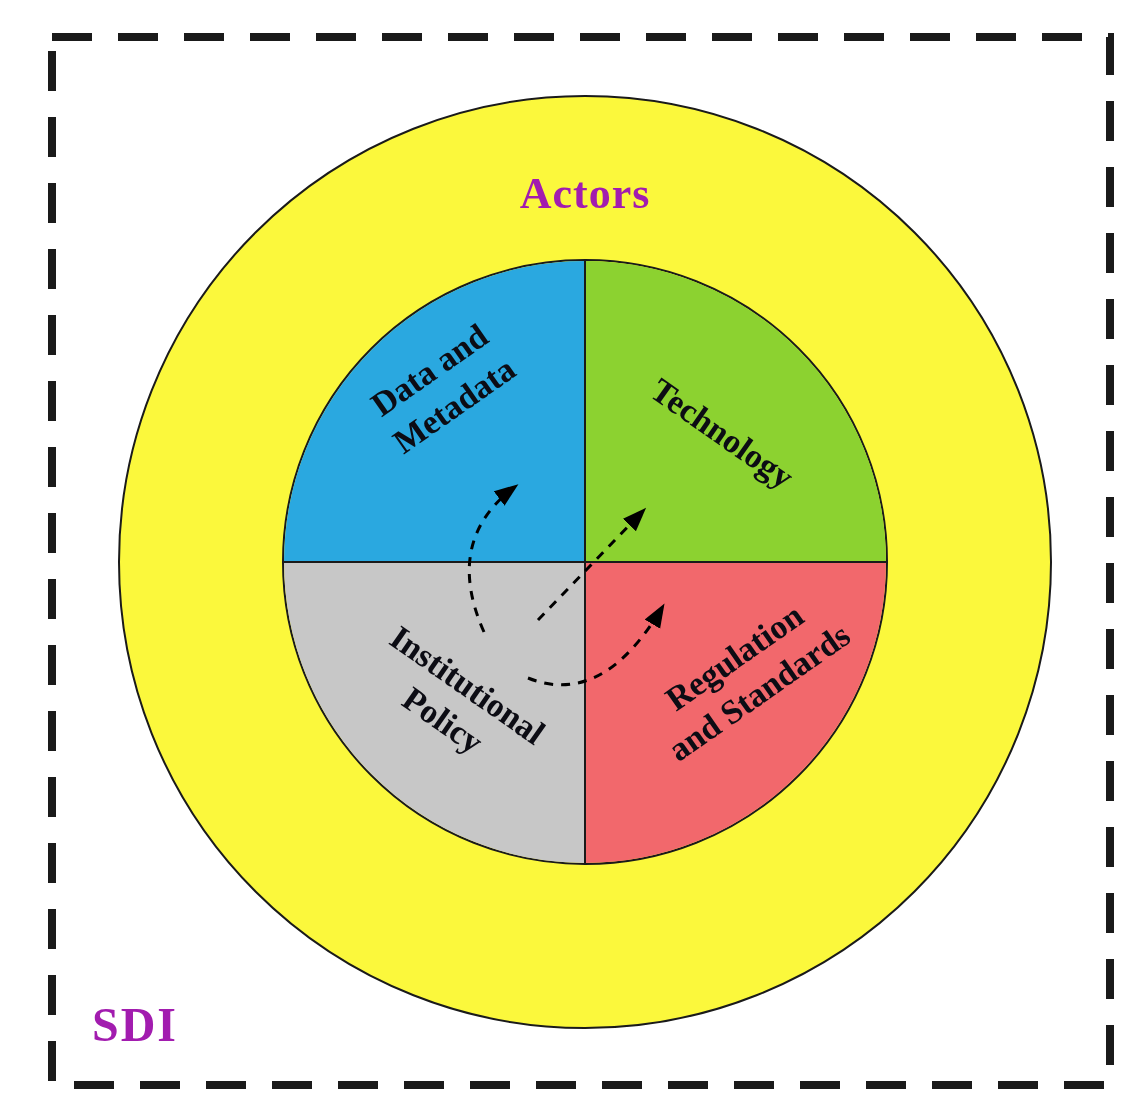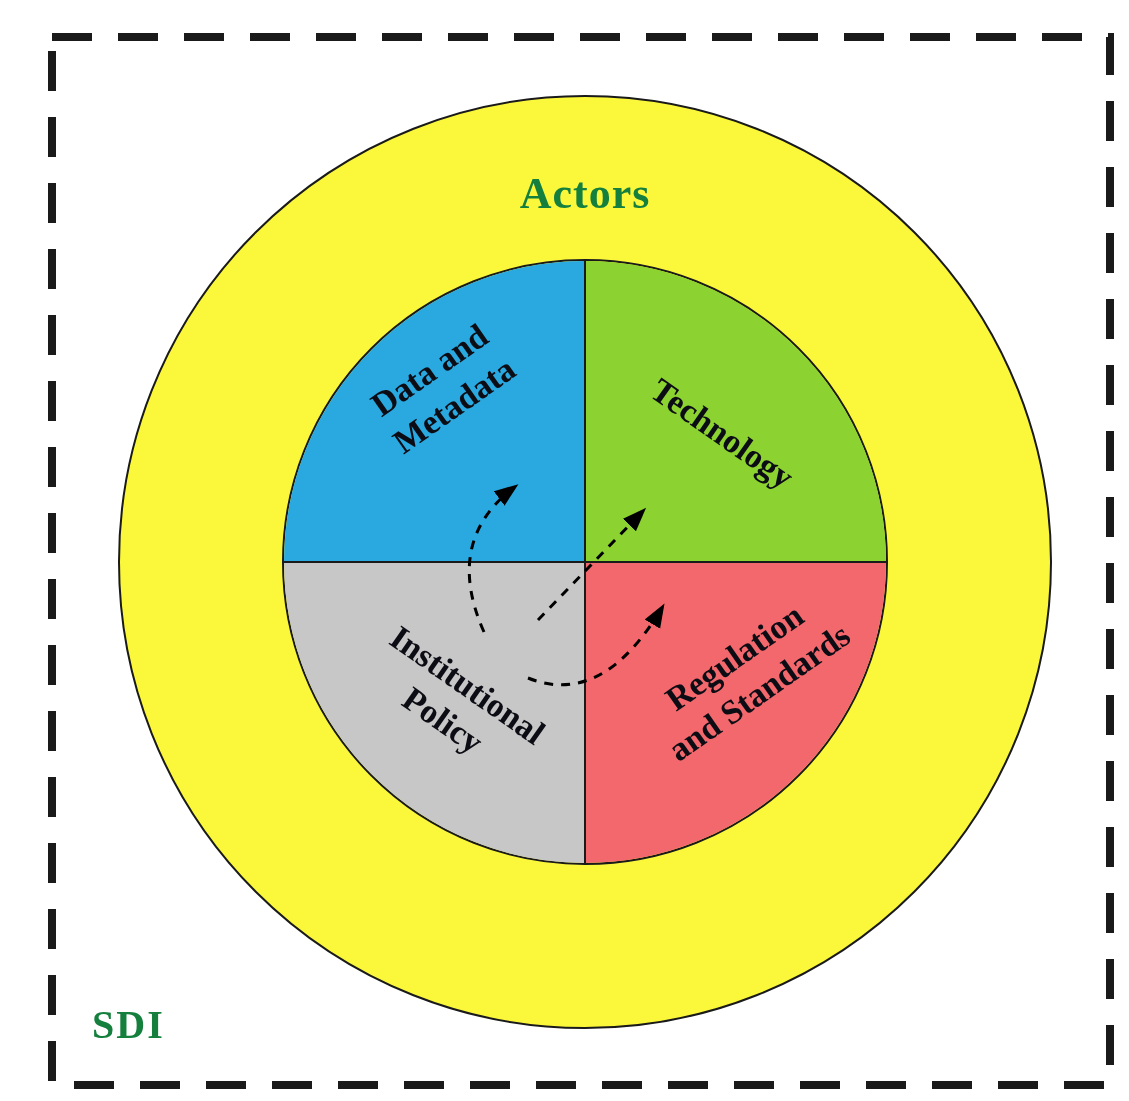--- a/index.html
+++ b/index.html
@@ -34,29 +34,29 @@
     display:grid;
     grid-template-columns:1fr 1fr;
     grid-template-rows:1fr 1fr;
     z-index:2;
   }
   .q-data{background:var(--quad-data);}
   .q-tech{background:var(--quad-tech);}
   .q-policy{background:var(--quad-policy);}
   .q-reg{background:var(--quad-reg);}
   .label{
-    position:absolute;z-index:4;color:#15803d;font-weight:bold;
+    position:absolute;z-index:4;color:#a21caf;font-weight:bold;
   }
   .actors{
     left:585px;top:193px;transform:translate(-50%,-50%);
     font-size:44px;letter-spacing:1px;
   }
   .sdi{
     left:92px;top:1024px;transform:translateY(-50%);
-    font-size:40px;letter-spacing:2px;
+    font-size:48px;letter-spacing:2px;
   }
   .quad-label{
     position:absolute;z-index:4;
     transform:translate(-50%,-50%) rotate(var(--rot));
     text-align:center;color:#0c0c14;font-weight:bold;
     font-size:34px;line-height:1.25;white-space:nowrap;
   }
   .quad-label .ln{display:block;}
   .l-data{left:442px;top:388px;--rot:-35deg;}
   .l-tech{left:722px;top:434px;--rot:35deg;}

